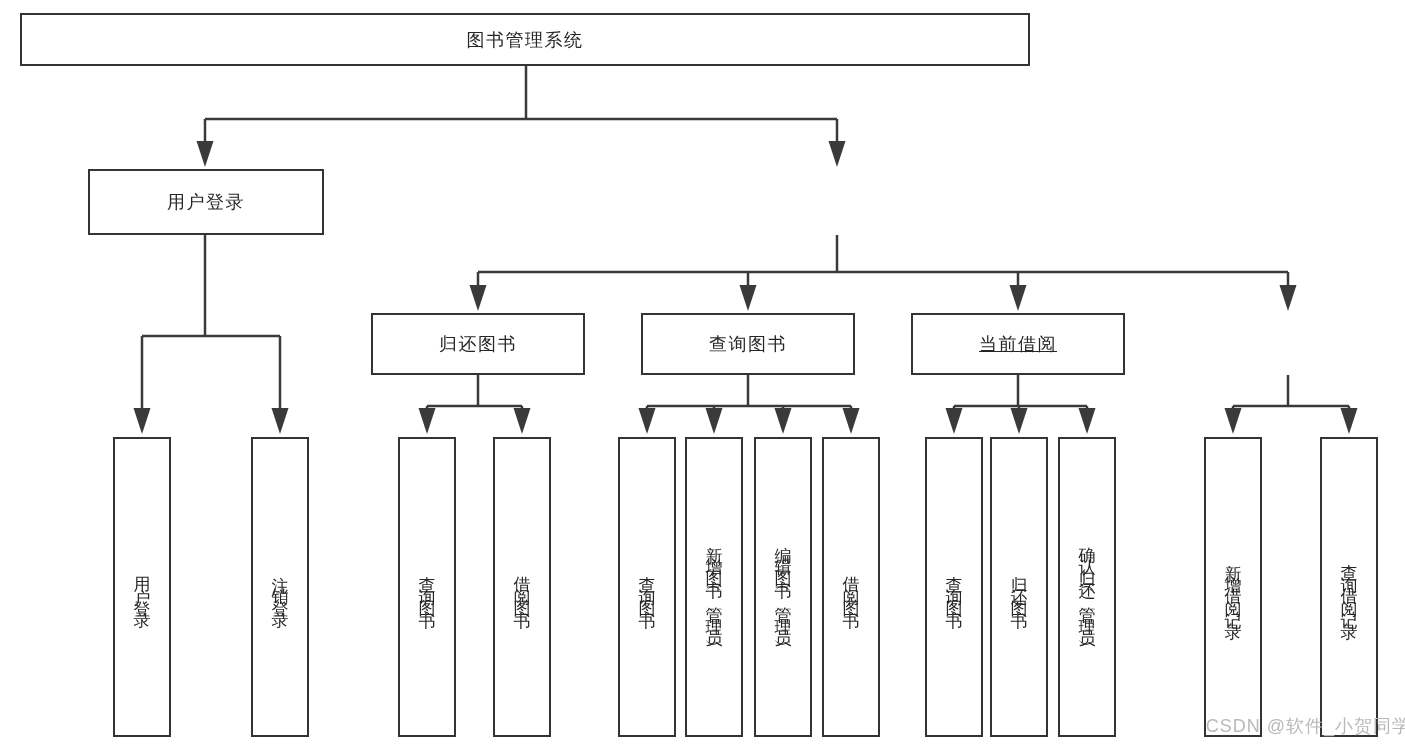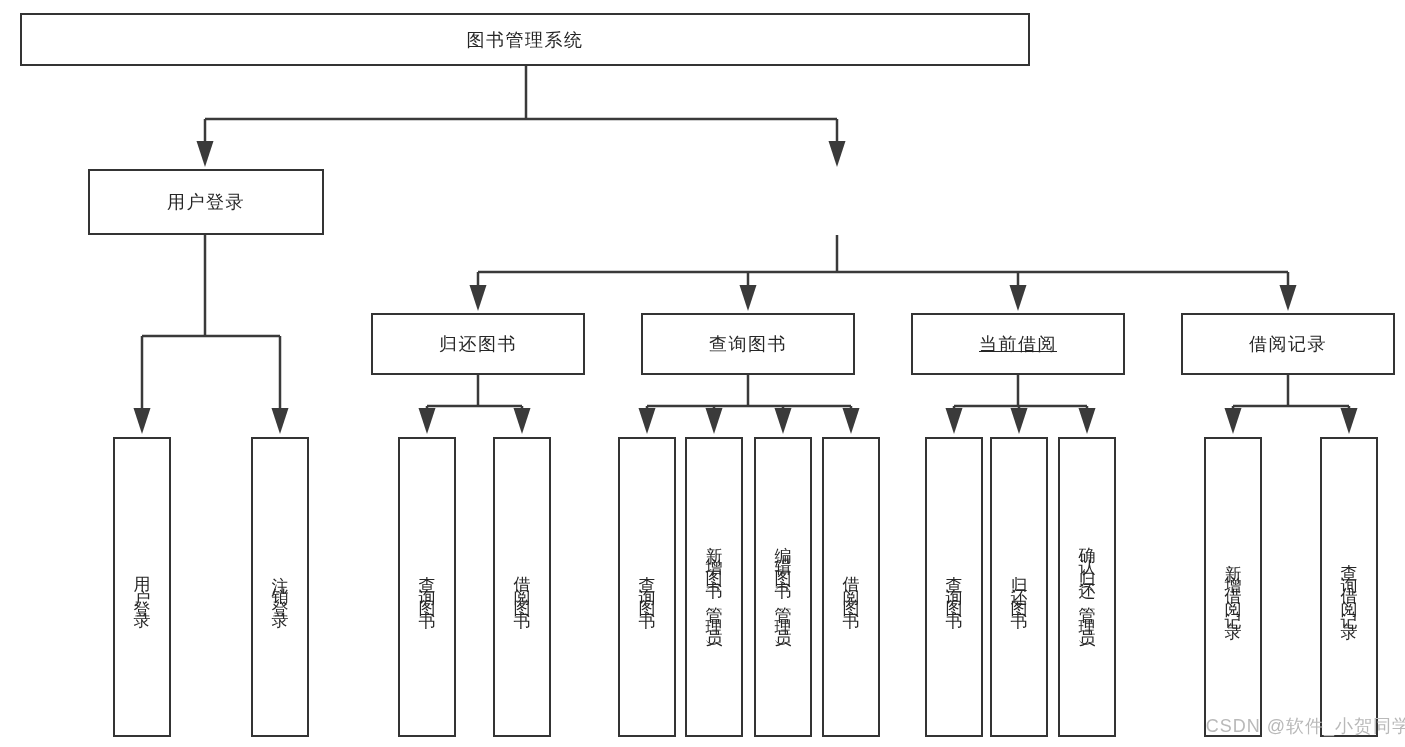--- a/index.html
+++ b/index.html
@@ -146,23 +146,20 @@
 
   <div class="node l3" style="left:363px; top:313px; width:214px; height:62px;">
     <span class="h-label">归还图书</span>
   </div>
   <div class="node l3" style="left:633px; top:313px; width:214px; height:62px;">
     <span class="h-label">查询图书</span>
   </div>
   <div class="node l3" style="left:903px; top:313px; width:214px; height:62px;text-decoration:underline;">
     <span class="h-label">当前借阅</span>
   </div>
-  <div class="node l3" style="left:1173px; top:313px; width:214px; height:62px;">
-    <span class="h-label">借阅记录</span>
-  </div>
 
   <div class="node leaf" style="left:105px;">
     <span class="v-label">用户登录</span>
   </div>
   <div class="node leaf" style="left:243px;">
     <span class="v-label">注销登录</span>
   </div>
 
   <div class="node leaf" style="left:390px;">
     <span class="v-label">查询图书</span>

